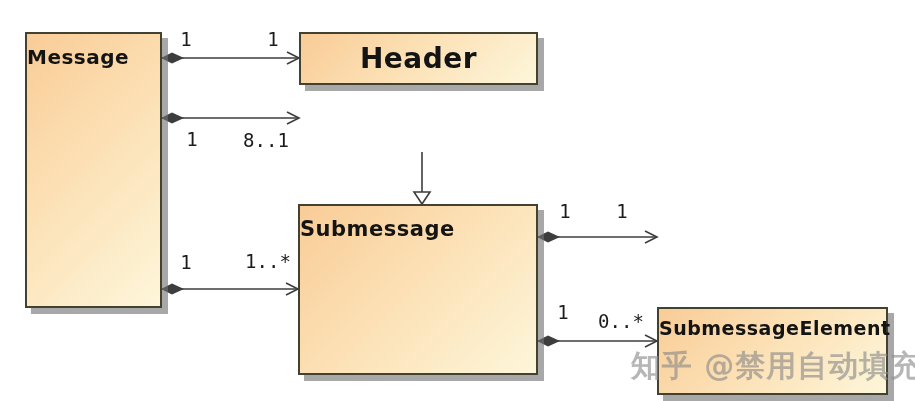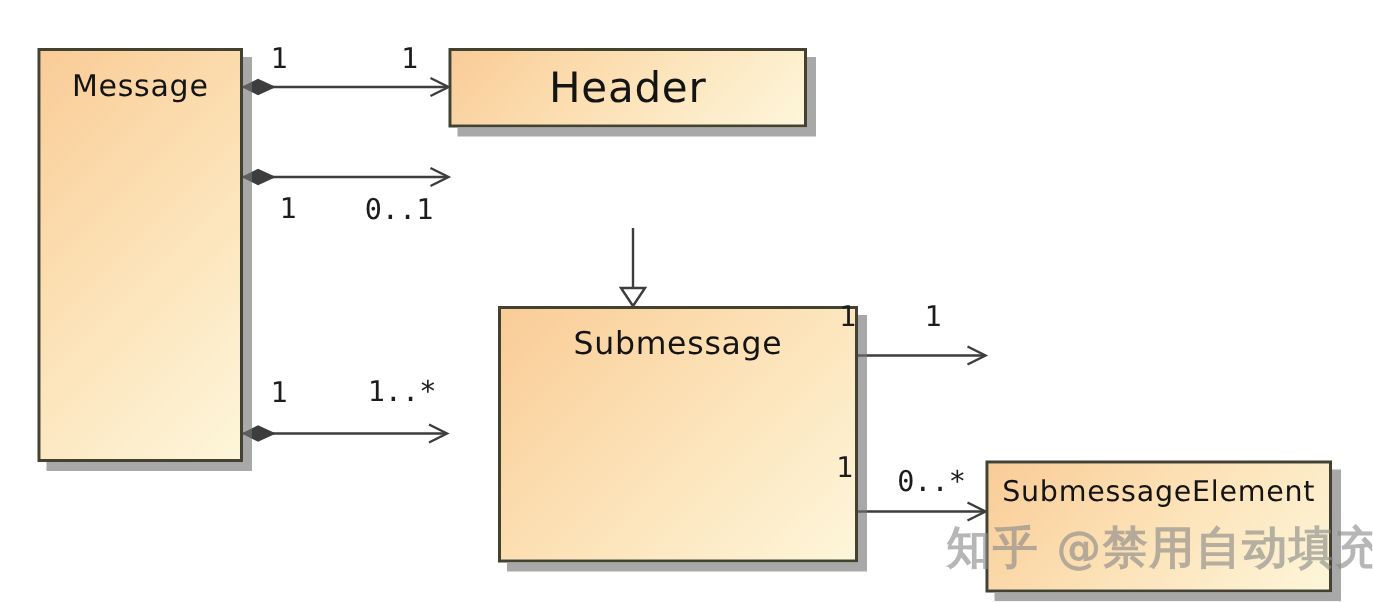--- a/index.html
+++ b/index.html
@@ -14,30 +14,29 @@
     position:absolute;left:0;top:0;width:915px;height:401px;
     pointer-events:none;
   }
   .uml-box{
     position:absolute;
     box-sizing:border-box;
     border:2px solid #43412f;
     background:linear-gradient(135deg,#f9cc97 0%,#fce0b4 45%,#fdf6da 100%);
     box-shadow:6px 6px 0 rgba(115,115,115,0.62);
     color:#141414;
-    font-weight:normal;
-    text-align:center;
+    font-weight:bold;
     letter-spacing:0.5px;
   }
   .valign-center{display:flex;align-items:center;justify-content:center;}
   .valign-top{padding-top:11px;}
   .box-message{left:25px;top:32px;width:137px;height:276px;font-size:20px;}
   .box-header{left:299px;top:32px;width:239px;height:53px;font-size:28px;}
   .box-header-extension{left:299px;top:101px;width:239px;height:51px;font-size:19px;}
-  .box-submessage{left:298px;top:204px;width:240px;height:171px;font-size:21px;margin-left:34px;}
+  .box-submessage{left:298px;top:204px;width:240px;height:171px;font-size:21px;}
   .box-submessage-header{left:657px;top:205px;width:223px;height:50px;font-size:19px;}
   .box-submessage-element{left:657px;top:307px;width:231px;height:88px;font-size:19px;padding-top:8px;}
   .mult{
     position:absolute;
     transform:translate(-50%,-50%);
     font-family:"DejaVu Sans Mono","Liberation Mono",monospace;
     font-size:19px;
     color:#1c1c1c;
     white-space:nowrap;
   }
@@ -106,21 +105,21 @@
   <div class="uml-box box-submessage valign-top">
     <span>Submessage</span>
   </div>
   <div class="uml-box box-submessage-element">
     <span>SubmessageElement</span>
   </div>
 
   <span class="mult" style="left:186px;top:39px">1</span>
   <span class="mult" style="left:273px;top:39px">1</span>
   <span class="mult" style="left:192px;top:139px">1</span>
-  <span class="mult" style="left:266px;top:140px">0..1</span>
+  <span class="mult" style="left:266px;top:140px">8..1</span>
   <span class="mult" style="left:186px;top:262px">1</span>
   <span class="mult" style="left:268px;top:261px">1..*</span>
   <span class="mult" style="left:565px;top:211px">1</span>
   <span class="mult" style="left:622px;top:211px">1</span>
   <span class="mult" style="left:563px;top:312px">1</span>
   <span class="mult" style="left:621px;top:321px">0..*</span>
 
   <div class="watermark">知乎 @禁用自动填充</div>
 
 </div>

